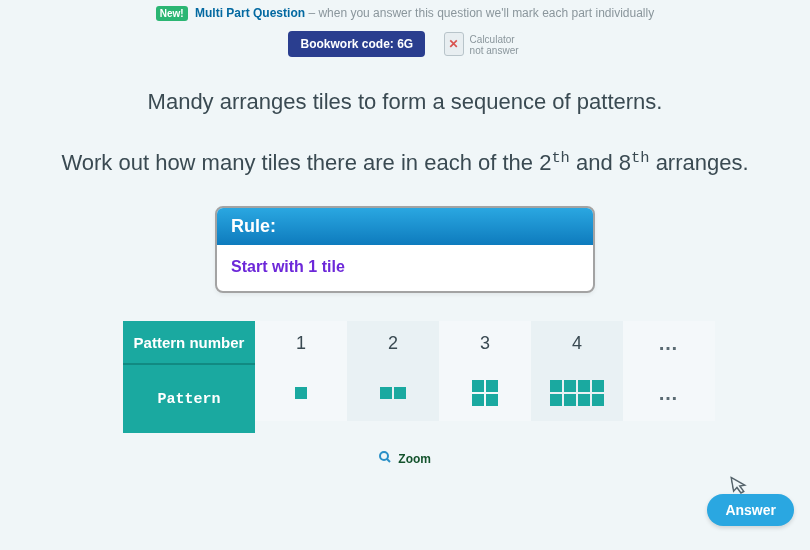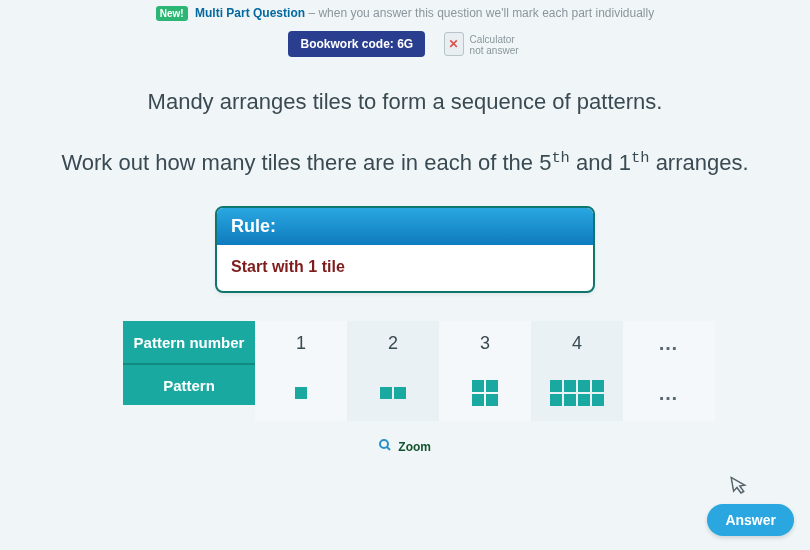--- a/index.html
+++ b/index.html
@@ -76,38 +76,38 @@
     text-align: center;
     line-height: 1.6;
     padding: 0 30px;
     margin-top: 27px;
   }
   .question p { margin: 10px 0 26px 0; }
   sup { font-size: 0.7em; font-family: Liberation Mono, monospace; }
   .rule-card {
     width: 380px;
     margin: 10px auto 28px auto;
-    border: 2px solid #0f766e;
+    border: 2px solid #a3a3a3;
     border-radius: 8px;
     overflow: hidden;
     background: #fff;
     box-shadow: 0 2px 4px rgba(0,0,0,0.06);
   }
   .rule-header {
     background: linear-gradient(#2aa7e1, #0e7bbd);
     color: #fff;
     font-weight: bold;
     font-size: 18px;
     padding: 8px 14px;
   }
   .rule-body {
     padding: 10px 14px 12px 14px;
     font-size: 16px;
     font-weight: bold;
-    color: #7f1d1d;
+    color: #6d28d9;
     line-height: 1.5;
   }
   .pattern-table {
     display: flex;
     width: 620px;
     margin: 0 auto;
     align-items: stretch;
   }
   .pt-labels {
     display: flex;
@@ -119,21 +119,21 @@
     color: #fff;
     font-weight: bold;
     font-size: 15px;
     height: 44px;
     display: flex;
     align-items: center;
     justify-content: center;
     border-bottom: 2px solid #118a82;
     margin-left: 28px;
   }
-  .pt-label:last-child { border-bottom: none; height: 40px; }
+  .pt-label:last-child { border-bottom: none; height: 68px; font-family: Liberation Mono, monospace; }
   .pt-cols { flex: 1; display: flex; }
   .pt-col {
     flex: 1;
     display: flex;
     flex-direction: column;
   }
   .pt-num {
     height: 44px;
     display: flex;
     align-items: center;
@@ -171,21 +171,21 @@
     color: #14532d;
     font-weight: bold;
   }
   .zoom-row .mag {
     display: inline-block;
     margin-right: 4px;
   }
   .answer-btn {
     position: absolute;
     right: 16px;
-    bottom: 14px;
+    bottom: 24px;
     background: #2aa7e1;
     color: #fff;
     font-weight: bold;
     font-size: 14px;
     padding: 8px 18px;
     border-radius: 18px;
     border: none;
     box-shadow: 0 2px 4px rgba(0,0,0,0.15);
     cursor: pointer;
   }
@@ -214,21 +214,21 @@
     <span>
       <span>Calculator</span><br>
       <span>not answer</span>
     </span>
   </span>
 </div>
 
 <div class="question">
   <p>Mandy arranges tiles to form a sequence of patterns.</p>
   <p>
-    <span>Work out how many tiles there are in each of the 5</span><sup>th</sup><span> and 1</span><sup>th</sup><span> arranges.</span>
+    <span>Work out how many tiles there are in each of the 2</span><sup>th</sup><span> and 8</span><sup>th</sup><span> arranges.</span>
   </p>
 </div>
 
 <div class="rule-card">
   <div class="rule-header">Rule:</div>
   <div class="rule-body">
     <span>Start with 1 tile</span><br>
   </div>
 </div>
 

